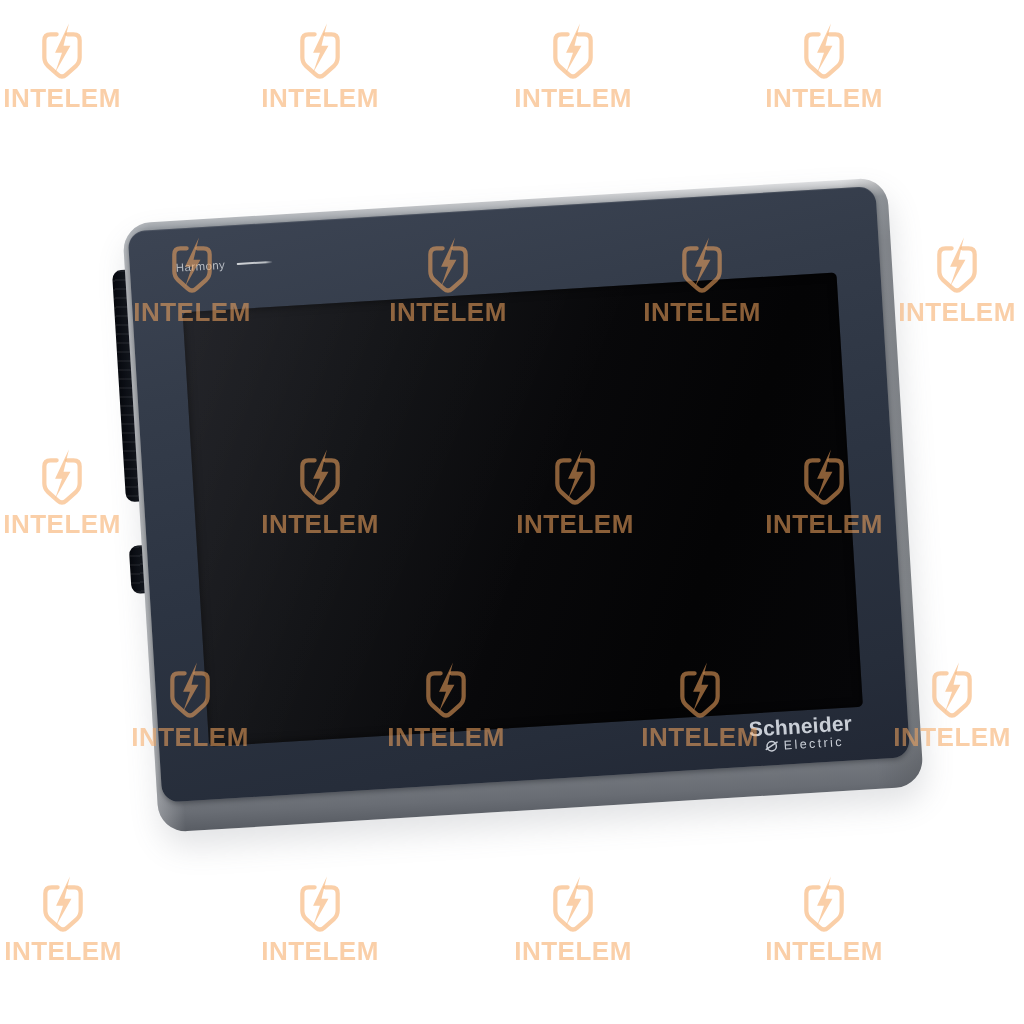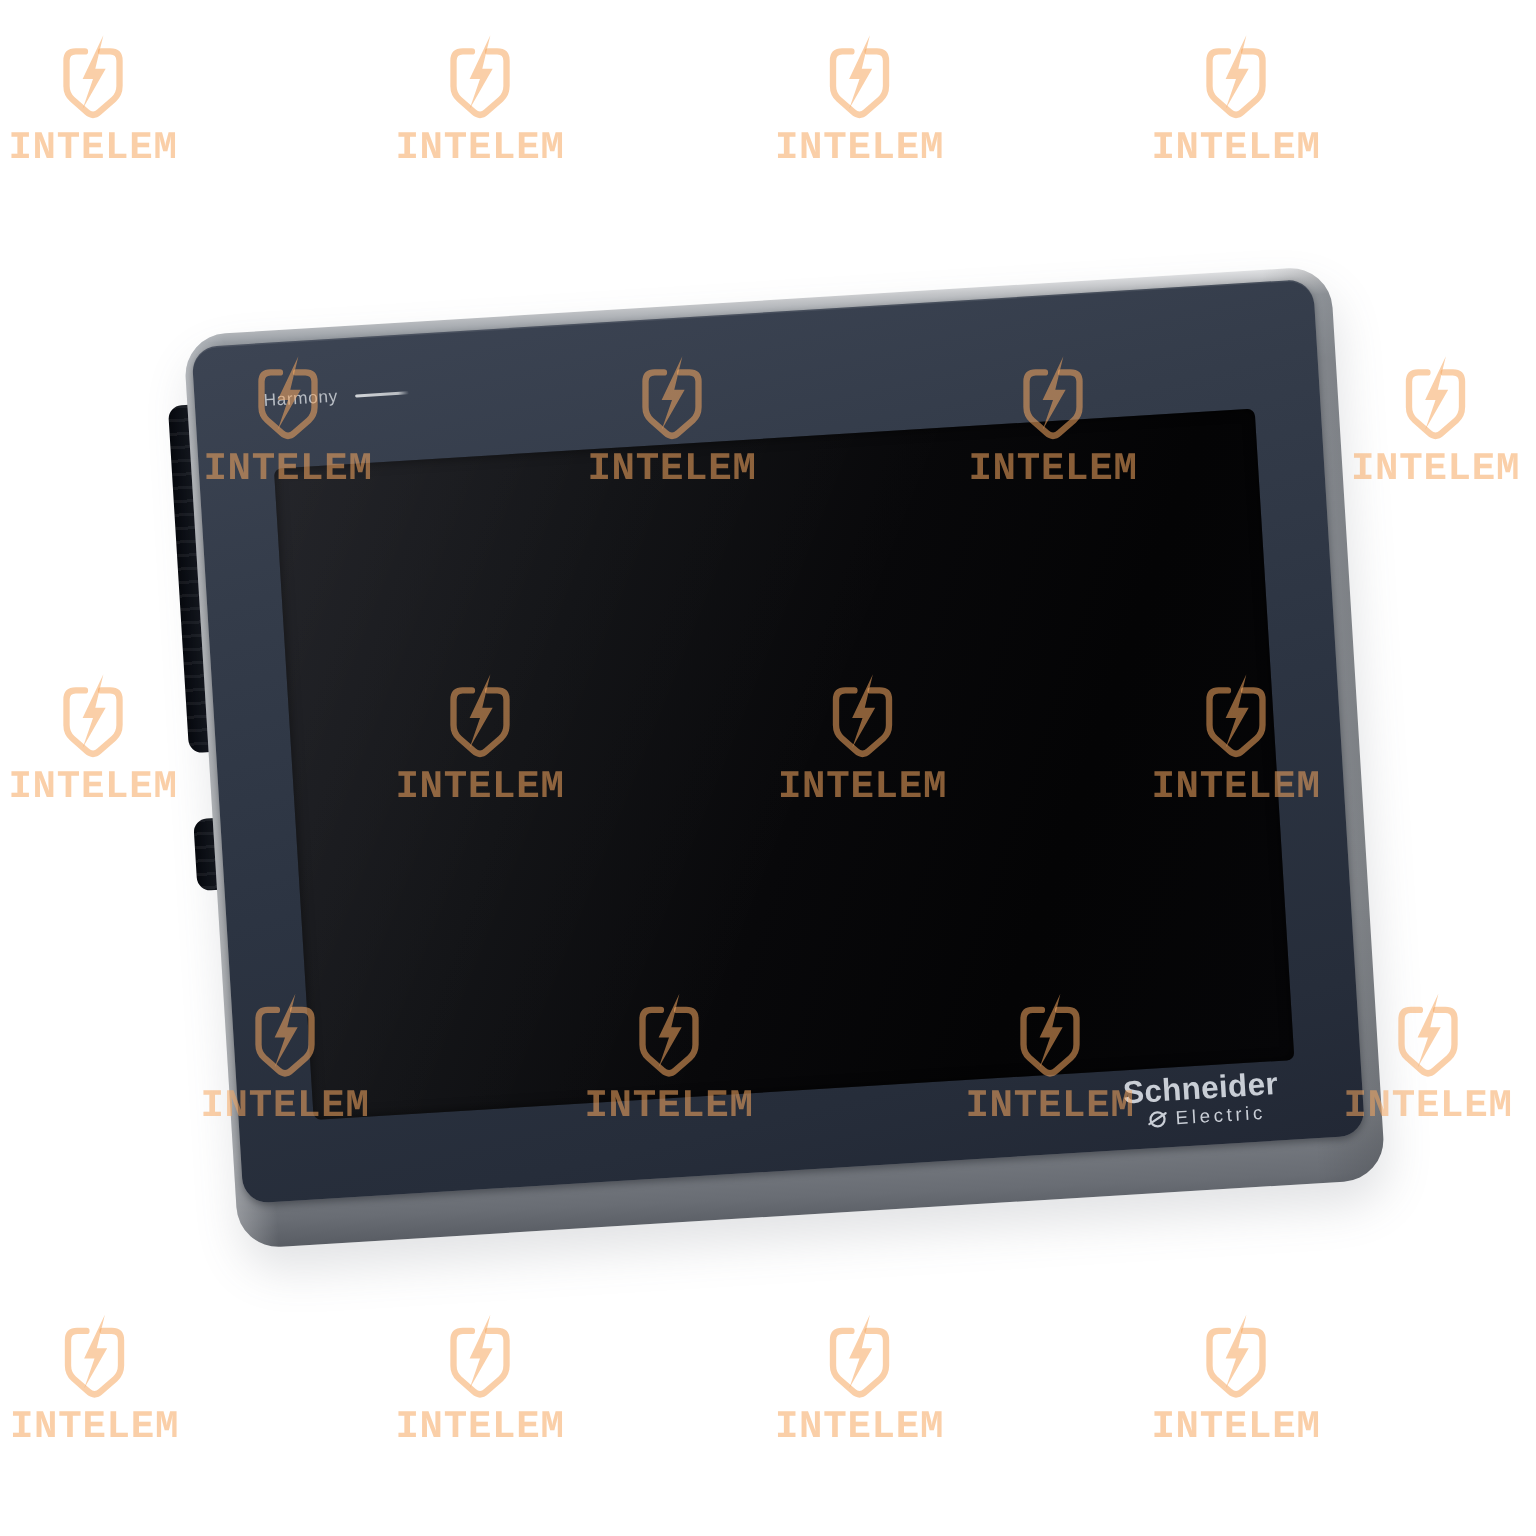--- a/index.html
+++ b/index.html
@@ -171,21 +171,20 @@
     stroke-linecap: round;
     stroke-linejoin: round;
   }
   .wm-bolt { fill: currentColor; }
   .wm-label {
     font-size: 26px;
     font-weight: bold;
     letter-spacing: 0.5px;
     line-height: 22px;
     white-space: nowrap;
-    font-family: Liberation Mono, monospace;
   }
 </style>
 </head>
 <body>
 
 <div class="stage">
 
   <div class="device">
     <div class="port-block pb1"></div>
     <div class="port-block pb2"></div>

